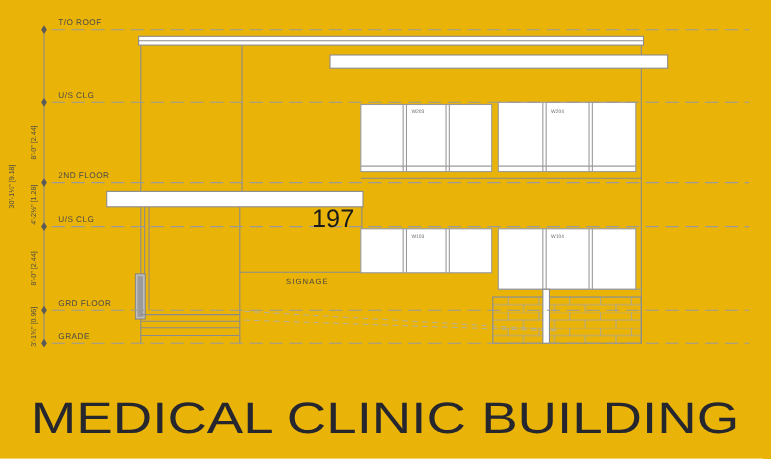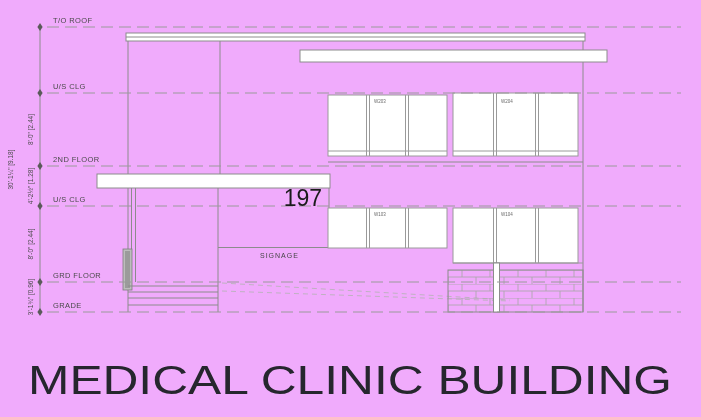--- a/index.html
+++ b/index.html
@@ -1,17 +1,17 @@
 <!DOCTYPE html>
 <html><head>
 <meta charset="utf-8">
 <style>
   html,body{margin:0;padding:0;background:#ffffff;}
   #stage{
-    position:relative;width:701px;height:417px;background:#f0abfc;overflow:hidden;
+    position:relative;width:701px;height:417px;background:#eab308;overflow:hidden;
     font-family:"Liberation Sans", sans-serif;
   }
   svg text{font-family:"Liberation Sans", sans-serif;}
   .lvl-label{font-size:7.5px;fill:#4a4a4a;letter-spacing:.4px;}
   .dim-text{font-size:6.5px;fill:#4a4a4a;}
   .win-label{font-size:4.5px;fill:#6a6a6a;}
   .addr{font-size:23px;fill:#1b1b1b;}
   .signage{font-size:7px;fill:#454545;letter-spacing:1px;}
   .title{font-size:40px;fill:#26262e;font-weight:300;}
 </style>

